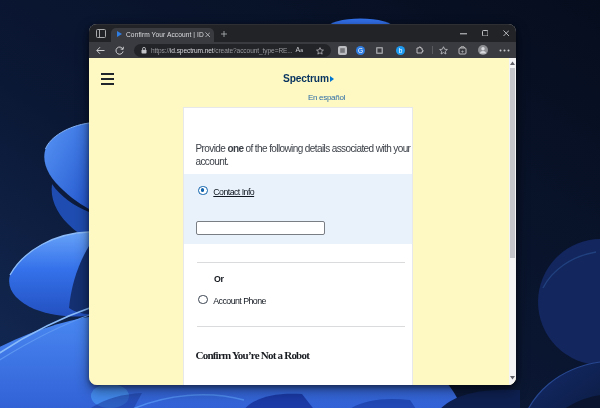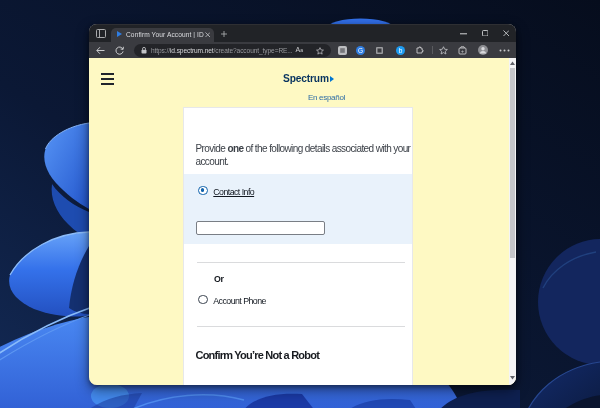--- a/index.html
+++ b/index.html
@@ -38,21 +38,21 @@
   .radio { position:absolute; width:9.4px; height:9.4px; border-radius:50%; background:#fff; }
   .r1 { left:109.2px; top:127.8px; border:1.4px solid #0f62ac; }
   .r1:before { content:""; position:absolute; left:1.5px; top:1.5px; width:3.6px; height:3.6px; border-radius:50%; background:#0f62ac; }
   .r2 { left:109.2px; top:236.8px; border:1.2px solid #3a434f; }
   .lbl-contact { position:absolute; left:124.3px; top:129.3px; font-size:8.8px; color:#10161e; letter-spacing:-0.55px;text-decoration:underline; }
   .lbl-phone { position:absolute; left:108px; top:151.5px; font-size:8.8px; color:#171c24; letter-spacing:-0.6px; }
   .input { position:absolute; left:107.4px; top:163.3px; width:128.5px; height:14px; background:#fff; border:1px solid #797e85; border-radius:2px; }
   .hr { position:absolute; left:107.5px; width:208px; height:1px; background:#dadbdd; }
   .or { position:absolute; left:125px; top:216px; font-size:8.8px; font-weight:bold; color:#14181e; letter-spacing:-0.4px; }
   .lbl-account { position:absolute; left:124.3px; top:237.8px; font-size:8.8px; color:#10161e; letter-spacing:-0.55px; }
-  .h2 { position:absolute; left:106.5px; top:290.5px; font-size:11px; font-weight:bold; color:#181b20; letter-spacing:-0.78px; }
+  .h2 { position:absolute; left:106.5px; top:290.5px; font-size:11px; font-weight:bold; color:#181b20; letter-spacing:-0.78px;font-family:Liberation Serif, serif; }
   .p2 { position:absolute; left:106px; top:308.5px; font-size:8.4px; line-height:11.5px; color:#5f666e; letter-spacing:-0.6px; }
 </style>
 </head>
 <body>
 <div id="stage">
   <svg id="wp" width="600" height="408" viewBox="0 0 600 408">
     <defs>
       <linearGradient id="bg" x1="0" y1="1" x2="1" y2="0">
         <stop offset="0" stop-color="#132a56"></stop>
         <stop offset="0.4" stop-color="#0b1835"></stop>

